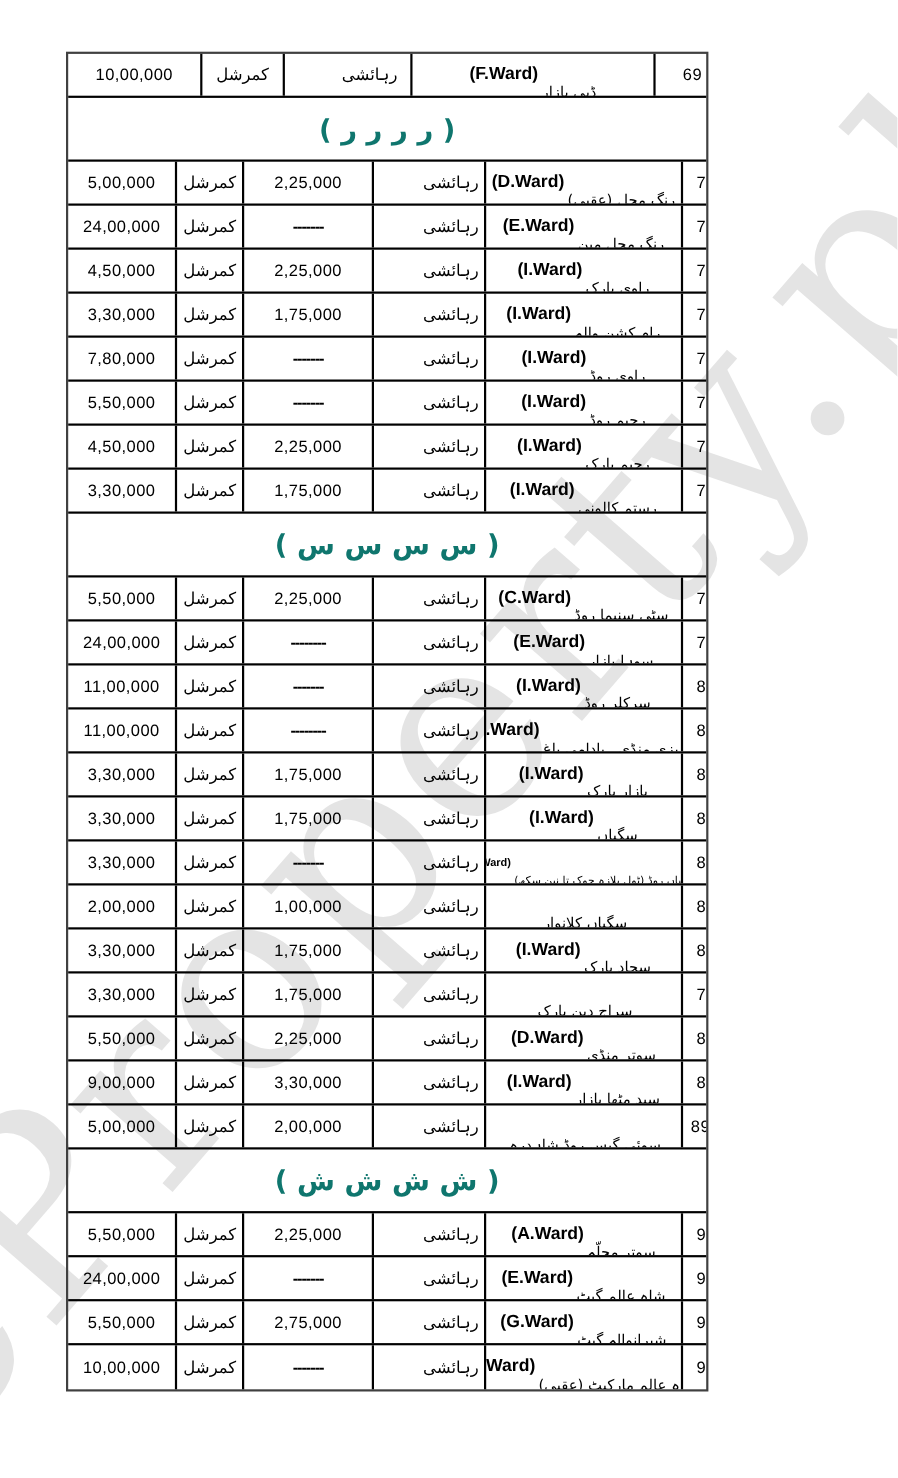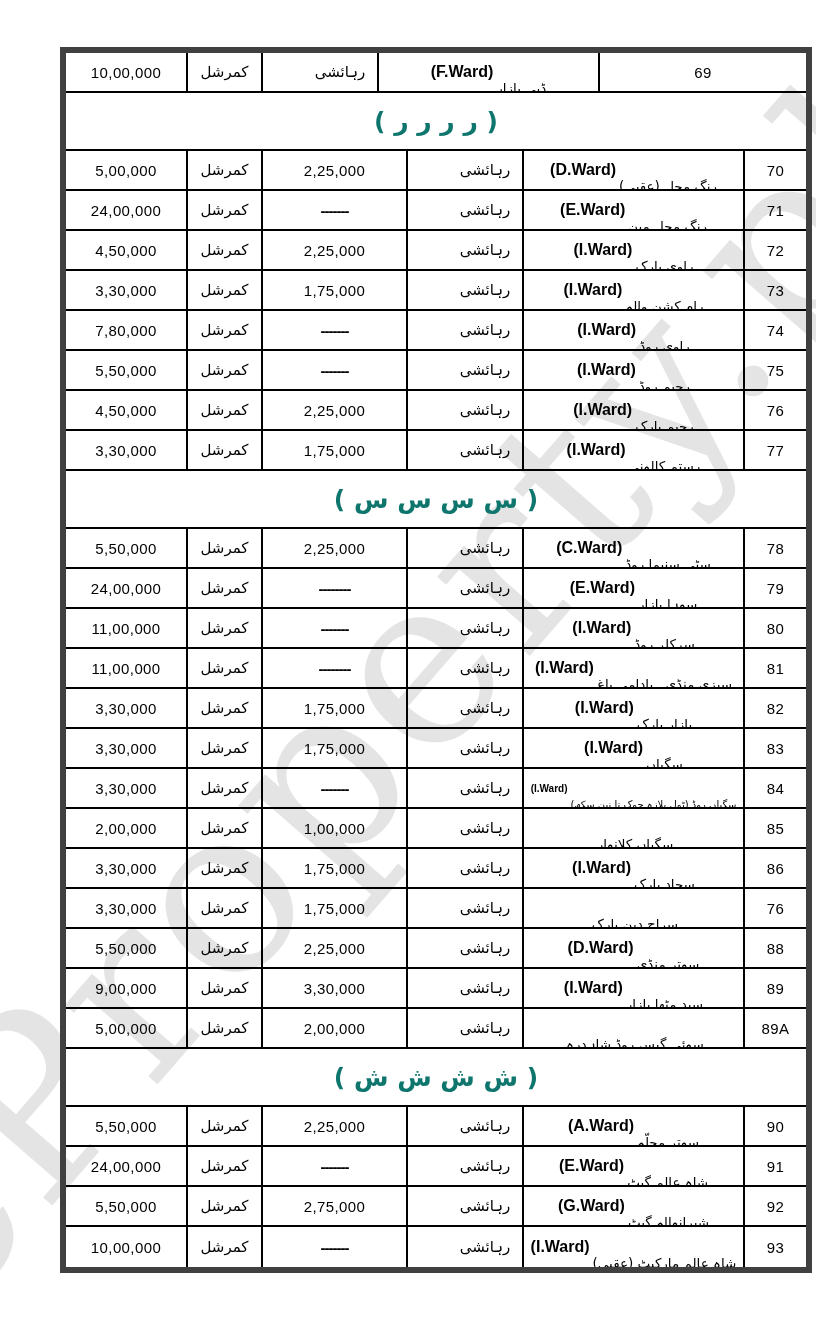--- a/index.html
+++ b/index.html
@@ -2,33 +2,33 @@
 <html lang="ur"><head>
 <meta charset="utf-8">
 <style>
   html,body{margin:0;padding:0;background:#fff;}
   .page{position:relative;width:816px;height:1344px;background:#fff;overflow:hidden;
         font-family:"Liberation Sans",sans-serif;}
   .watermark{position:absolute;left:50%;top:50%;
         transform:translate(-50%,-50%) rotate(-49deg);
         font-family:"DejaVu Serif",serif;font-size:235px;font-weight:400;
         color:rgba(90,90,90,0.16);letter-spacing:6px;white-space:nowrap;z-index:0;}
-  .tbl{position:absolute;left:60px;top:47px;width:752px;z-index:1;
-        border:6px solid #404040;box-sizing:border-box;}
+  .tbl{position:absolute;left:60px;top:47px;width:584px;z-index:1;
+        border:2px solid #404040;box-sizing:border-box;}
   .row{display:flex;height:40px;border-bottom:2px solid #000;box-sizing:border-box;}
   .tbl > .row:last-child, .tbl > .sec:last-child{border-bottom:none;}
   .cell{display:flex;align-items:center;justify-content:center;
         box-sizing:border-box;border-right:2px solid #000;overflow:hidden;
         color:#000;}
   .c-com {width:122px;}
   .c-comlbl{width:75px;}
   .c-res {width:145px;}
   .c-reslbl{width:76px;margin-left:40px;}
   .c-name{width:221px;direction:rtl;}
-  .c-no  {flex:1;border-right:none;}
+  .c-no  {flex:1;border-right:none;padding-left:21px;}
   .val{font-family:"Liberation Sans",sans-serif;font-size:15px;letter-spacing:0.4px;}
   .dash{letter-spacing:-1px;font-weight:700;}
   .urdu{font-family:"DejaVu Sans",sans-serif;font-size:15px;direction:rtl;}
   .c-name .nm{font-family:"DejaVu Sans",sans-serif;font-size:13.5px;white-space:nowrap;margin-top:32px;}
   .c-name .ward{font-family:"Liberation Sans",sans-serif;font-size:16px;font-weight:700;
         white-space:nowrap;margin-right:3px;}
   .c-name.small .nm{font-size:10px;}
   .c-name.small .ward{font-size:10px;}
   .sec{height:58px;display:flex;align-items:center;justify-content:center;
         border-bottom:2px solid #000;box-sizing:border-box;

